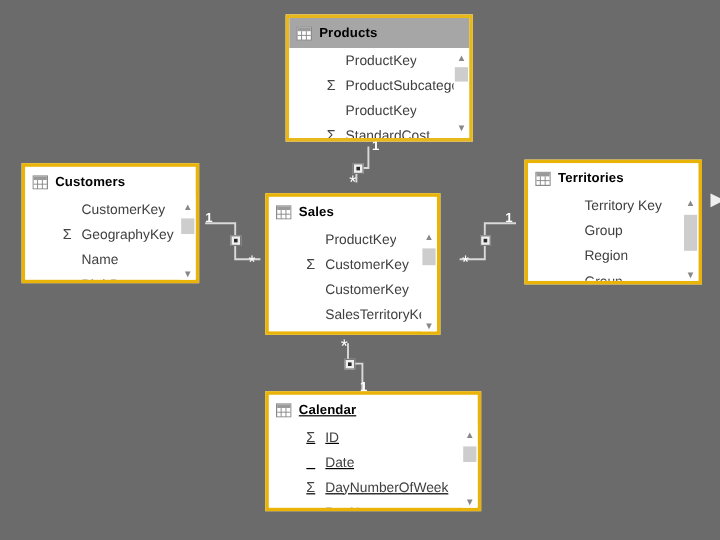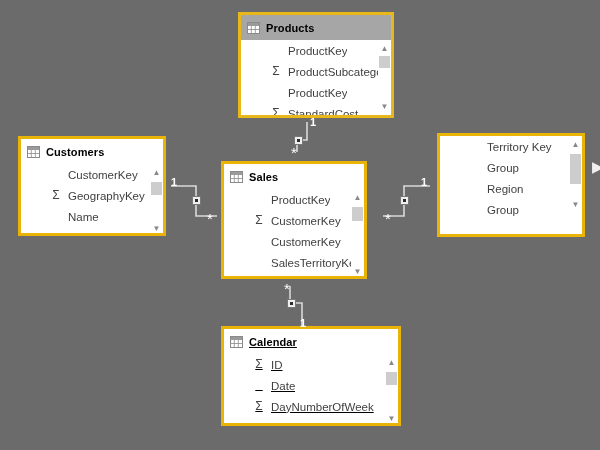--- a/index.html
+++ b/index.html
@@ -286,20 +286,30 @@
             <span class="field-name">SalesTerritoryKey</span>
           </div>
           <div class="vscroll">
             <div class="arrow up">▲</div>
             <div class="arrow down">▼</div>
             <div class="thumb" style="top: 18px; height: 14px;"></div>
           </div>
         </div>
       </div>
       <div class="table-card" style="left: 437px; top: 133px; width: 148px; height: 104px;">
+        <div class="card-header">
+          <svg class="grid-icon" viewBox="0 0 13 12">
+            <rect x="0.5" y="0.5" width="12" height="11" fill="#ffffff" stroke="#8a8a8a"></rect>
+            <rect x="1" y="1" width="11" height="3" fill="#9a9a9a"></rect>
+            <line x1="4.3" y1="4" x2="4.3" y2="11.5" stroke="#8a8a8a" stroke-width="0.8"></line>
+            <line x1="8.3" y1="4" x2="8.3" y2="11.5" stroke="#8a8a8a" stroke-width="0.8"></line>
+            <line x1="1" y1="7.5" x2="12" y2="7.5" stroke="#8a8a8a" stroke-width="0.8"></line>
+          </svg>
+          <span class="card-title">Territories</span>
+        </div>
         <div class="card-body" style="height: 77px;">
           <div class="field-row">
             <span class="sigma blank">Σ</span>
             <span class="field-name">Territory Key</span>
           </div>
           <div class="field-row">
             <span class="sigma blank">Σ</span>
             <span class="field-name">Group</span>
           </div>
           <div class="field-row">

